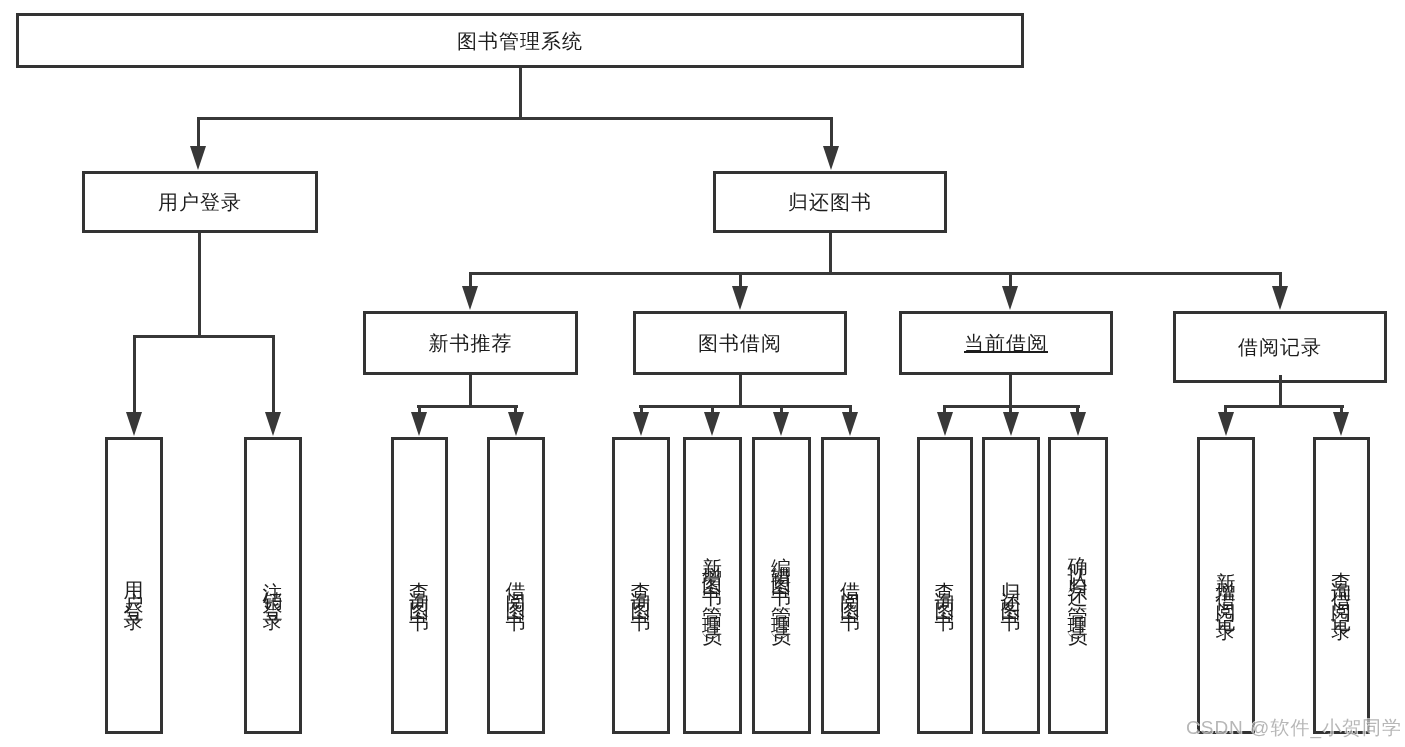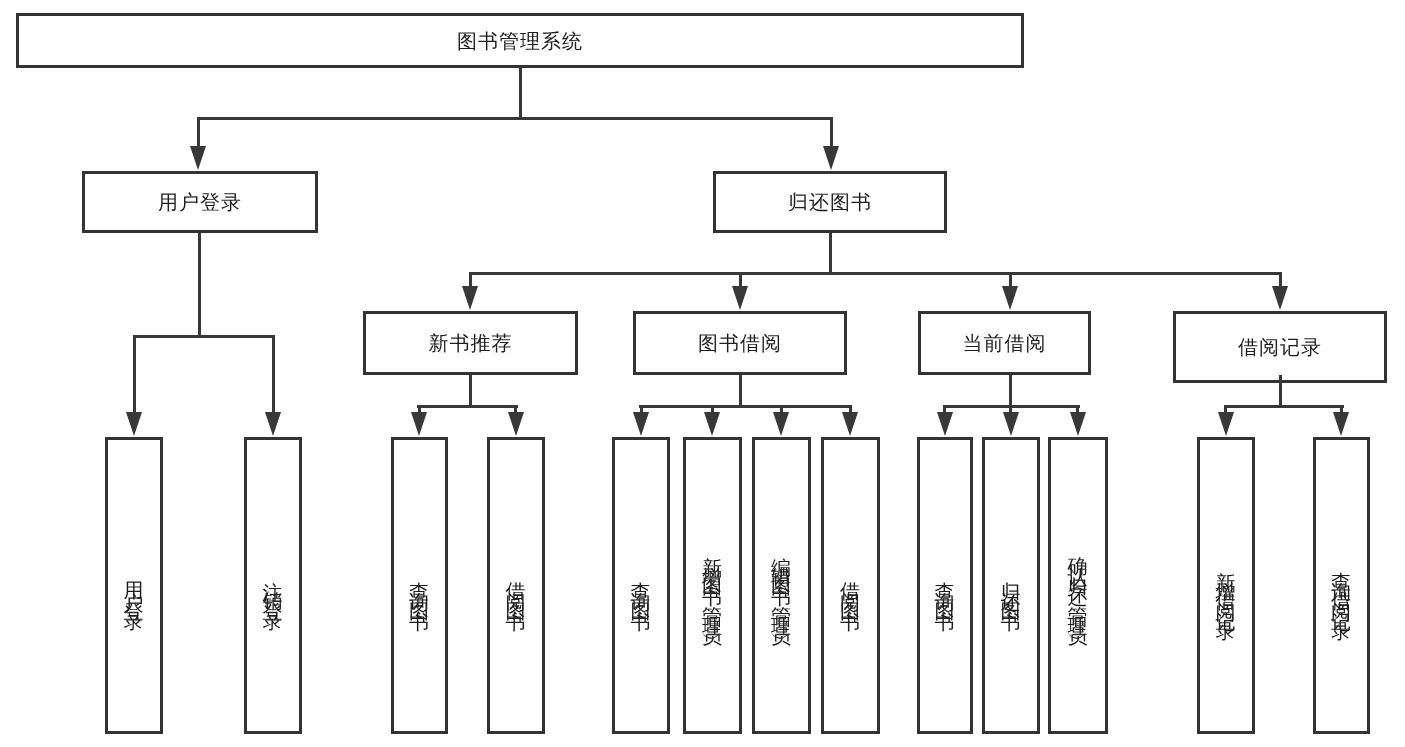--- a/index.html
+++ b/index.html
@@ -101,21 +101,21 @@
   <div class="arrow" style="left:732px;top:286px;"></div>
   <div class="arrow" style="left:1002px;top:286px;"></div>
   <div class="arrow" style="left:1272px;top:286px;"></div>
 
   <div class="box" style="left:633px;top:311px;width:214px;height:64px;">
     <span class="hlabel">图书借阅</span>
   </div>
   <div class="box" style="left:363px;top:311px;width:215px;height:64px;">
     <span class="hlabel">新书推荐</span>
   </div>
-  <div class="box" style="left:918px;top:311px;width:173px;height:64px;">
+  <div class="box" style="left:899px;top:311px;width:214px;height:64px;text-decoration:underline;">
     <span class="hlabel">当前借阅</span>
   </div>
   <div class="box" style="left:1173px;top:311px;width:214px;height:72px;">
     <span class="hlabel">借阅记录</span>
   </div>
 
   <div class="line" style="left:469px;top:375px;width:3px;height:32px;"></div>
   <div class="line" style="left:417px;top:405px;width:101px;height:3px;"></div>
   <div class="line" style="left:418px;top:405px;width:3px;height:13px;"></div>
   <div class="line" style="left:514px;top:405px;width:3px;height:13px;"></div>
@@ -186,14 +186,15 @@
     <span class="vlabel">确认归还（管理员）</span>
   </div>
 
   <div class="box" style="left:1197px;top:437px;width:58px;height:297px;">
     <span class="vlabel">新增借阅记录</span>
   </div>
   <div class="box" style="left:1313px;top:437px;width:57px;height:297px;">
     <span class="vlabel">查询借阅记录</span>
   </div>
 
+  <div class="watermark">CSDN @软件_小贺同学</div>
 
 </div>
 
 </body></html>

